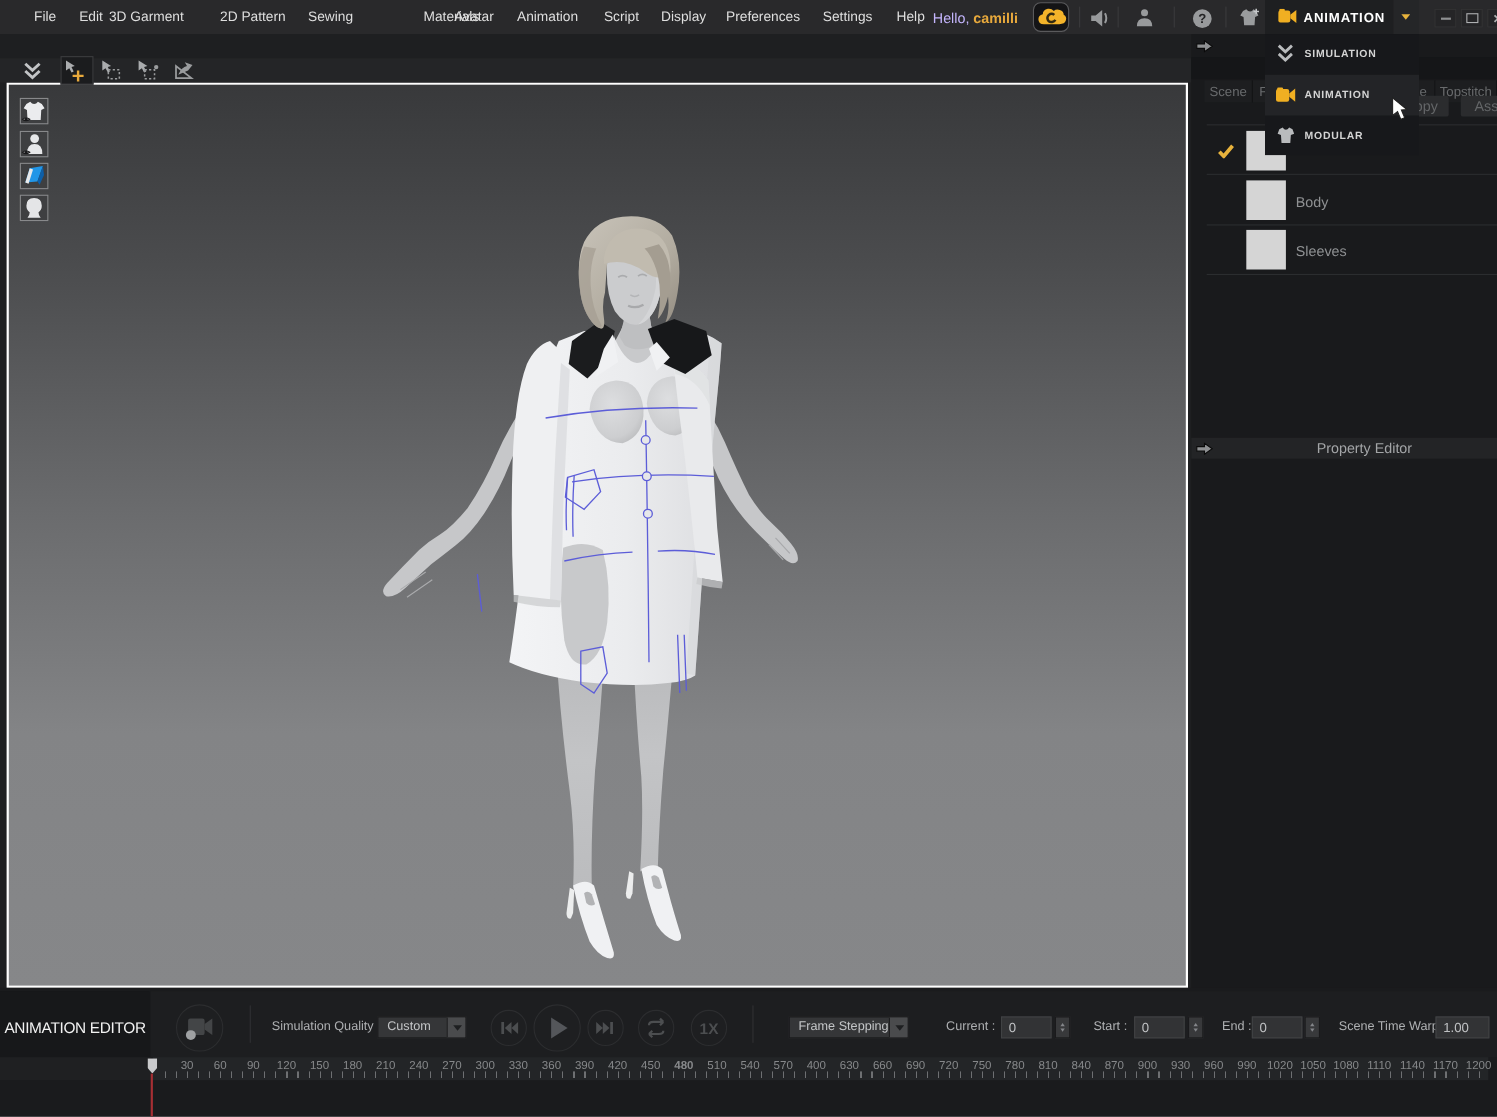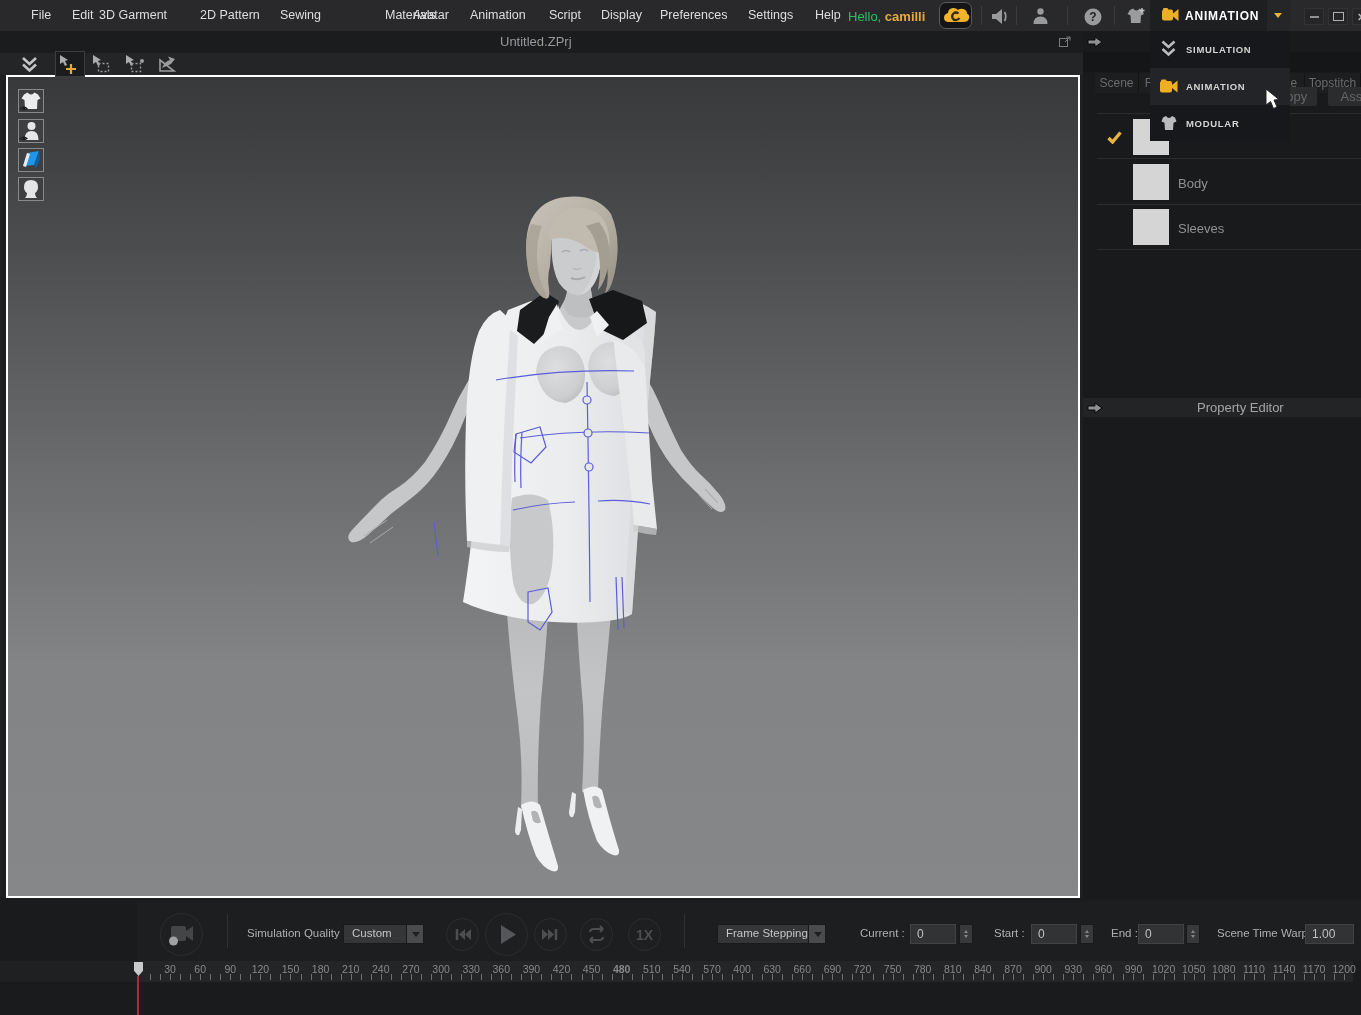--- a/index.html
+++ b/index.html
@@ -4,21 +4,21 @@
 <style>
 * { margin:0; padding:0; box-sizing:border-box; }
 html,body { width:1361px; height:1015px; overflow:hidden; background:#1e1f21; font-family:"Liberation Sans", sans-serif; }
 #app { position:relative; width:1105px; height:1015px; }
 .abs { position:absolute; }
 
 
 #menubar { position:absolute; left:0; top:0; width:1361px; height:31px; background:#29292b; }
 .mi { position:absolute; top:8px; color:#dedede; font-size:12.5px; white-space:nowrap; }
 #hello { position:absolute; left:848px; top:9px; font-size:13px; white-space:nowrap; }
-#hello .h1 { color:#22c55e; }
+#hello .h1 { color:#c4b5fd; }
 #hello .h2 { color:#e8a93c; font-weight:bold; }
 #clobtn { position:absolute; left:939px; top:2px; width:33px; height:27px; background:#141416; border:1px solid #5a5a5c; border-radius:7px; }
 .mb-sep { position:absolute; top:6px; height:19px; width:1px; background:#3a3a3c; }
 #modebtn { position:absolute; left:1150px; top:0px; width:117px; height:31px; background:#1e1f21; }
 #modearrow { position:absolute; left:1267px; top:0px; width:23px; height:31px; background:#252628; }
 #modebtn .label { position:absolute; left:35px; top:9px; color:#fff; font-size:12px; font-weight:bold; letter-spacing:0.8px; }
 .winbtn { position:absolute; top:8px; width:20px; height:17px; border:1px solid #323234; background:#252527; }
 
 
 #titlebar { position:absolute; left:0; top:31px; width:1083px; height:22px; background:#1b1c1e; }
@@ -250,27 +250,20 @@
         <div style="position:absolute;left:5px;top:7px;width:9px;height:2px;background:#8e9092;"></div>
       </div>
     <div class="winbtn" style="left:1328px;">
         <div style="position:absolute;left:4px;top:3px;width:11px;height:9px;border:1.5px solid #aeb0b2;"></div>
       </div>
     <div class="winbtn" style="left:1352px;">
         <div style="position:absolute;left:4px;top:2px;color:#aeb0b2;font-size:11px;font-weight:bold;">✕</div>
       </div>
   </div>
 
-  <div id="titlebar">
-      <span class="t">Untitled.ZPrj</span>
-    <svg class="abs" style="left:1059px;top:5px;" width="13" height="12" viewBox="0 0 13 12">
-        <rect x="0.5" y="2.5" width="8" height="8" fill="none" stroke="#7a7c7e"></rect>
-        <path d="M6 6 L11 1 M7.5 1 H11 V4.5" stroke="#7a7c7e" fill="none"></path>
-      </svg>
-  </div>
 
   <div id="toolbar"></div>
   <div id="toolsel"></div>
   <svg class="abs" style="left:21px;top:56px;" width="17" height="17" viewBox="0 0 17 17">
       <path d="M2 2 L8.5 8 L15 2" stroke="#c2c4c6" stroke-width="2.6" fill="none"></path>
       <path d="M2 8.5 L8.5 14.5 L15 8.5" stroke="#c2c4c6" stroke-width="2.6" fill="none"></path>
     </svg>
   <svg class="abs" style="left:56px;top:53px;" width="130" height="23" viewBox="0 0 130 23">
 <path d="M4 2 L4 11 L7 9 L9 13 L11 12 L9 8 L12 7 Z" fill="#aaacae"></path>
 <path d="M15 11 L15 21 M10 16 L20 16" stroke="#e8a93c" stroke-width="2.2"></path>
@@ -310,20 +303,23 @@
     <span class="rowname" style="top:190px;">Sleeves</span>
     <div id="propbar">
         <span class="t">Property Editor</span>
       <svg class="abs" style="left:4px;top:4px;" width="16" height="12" viewBox="0 0 16 12">
           <path d="M1 4 H8 V1 L15 6 L8 11 V8 H1 Z" fill="#8e9092" stroke="#0a0a0a"></path>
         </svg>
     </div>
   </div>
 
   <div id="bottombar">
+    <div id="aelabel">
+        <span class="t">ANIMATION EDITOR</span>
+      </div>
     <div id="aecontrols">
       <div class="cbtn" style="left:23px;top:12px;width:43px;height:43px;"><svg width="41" height="41" viewBox="0 0 41 41">
             <rect x="10" y="12" width="15" height="15" rx="2" fill="#434547"></rect>
             <path d="M25 17 L32 12 L32 27 L25 22 Z" fill="#434547"></path>
             <circle cx="12.5" cy="27" r="4.5" fill="#9fa1a3"></circle>
           </svg></div>
       <div class="ctrl-sep" style="left:90px;"></div>
       <span class="lbl" style="left:110px;top:26px;">Simulation Quality</span>
       <div class="combo" style="left:206px;top:23px;width:81px;">
           <span style="position:absolute;left:8px;top:2px;">Custom</span>

